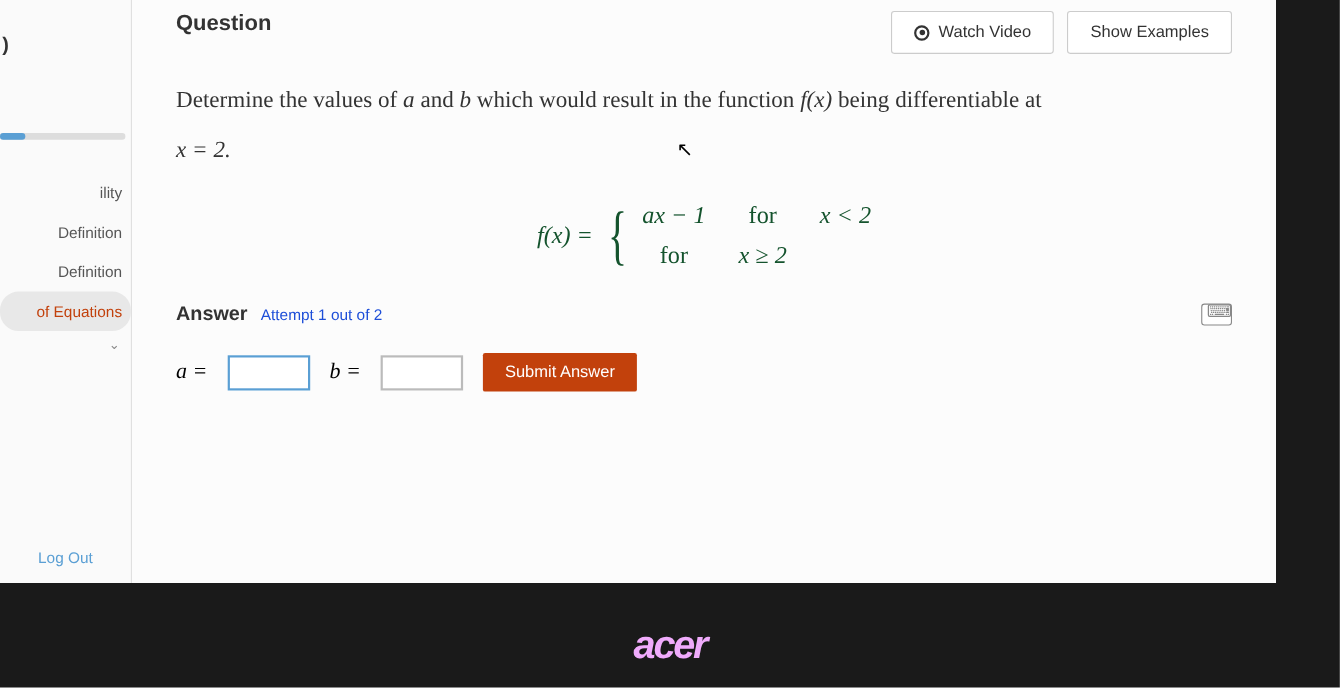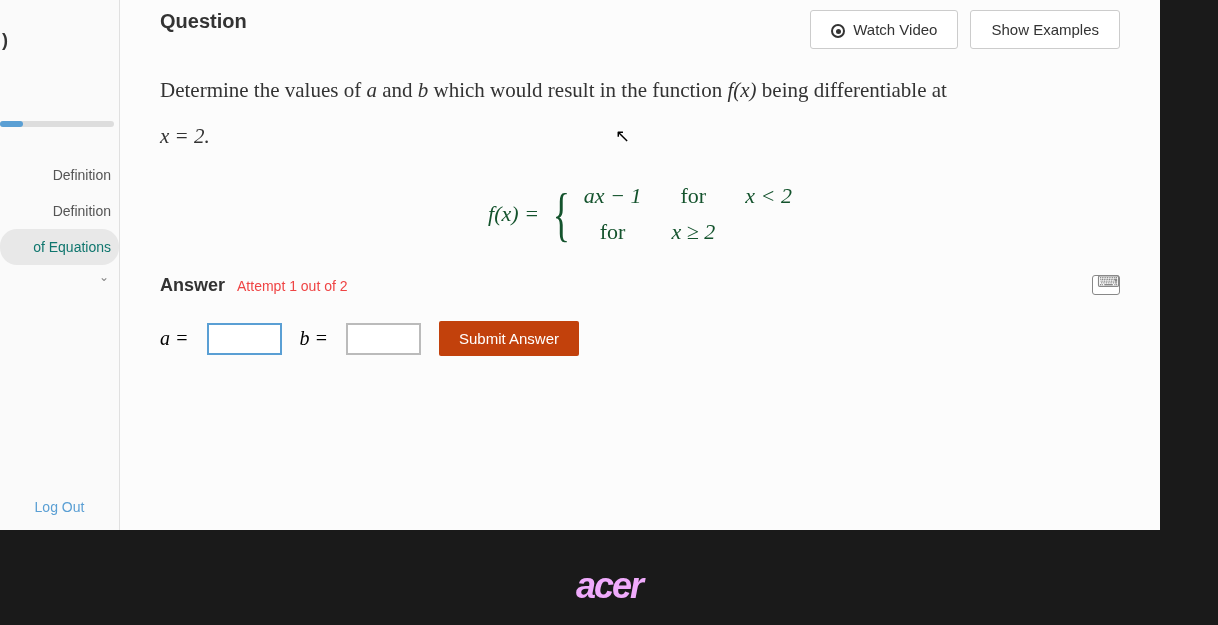--- a/index.html
+++ b/index.html
@@ -33,21 +33,21 @@
     }
     .sidebar-item {
       padding: 10px 8px;
       text-align: right;
       cursor: pointer;
       white-space: nowrap;
       overflow: hidden;
     }
     .sidebar-item.active {
       background: #e8e8e8;
-      color: #0f766e;
+      color: #c2410c;
       border-radius: 17px;
     }
     .sidebar-filler { flex: 1; }
     .progress-bar {
       height: 6px;
       background: #ddd;
       margin: 0 5px 30px 0px;
       position: relative;
       border-radius: 3px;
     }
@@ -94,21 +94,21 @@
     }
     .btn {
       font-family: -apple-system, BlinkMacSystemFont, 'Segoe UI', sans-serif;
       font-size: 15px;
       padding: 10px 20px;
       border: 1px solid #ccc;
       background: #fff;
       border-radius: 3px;
       cursor: pointer;
       display: flex;
-      align-items: flex-end;
+      align-items: center;
       gap: 8px;
       color: #333;
     }
     .record-icon {
       width: 14px;
       height: 14px;
       border: 2px solid #333;
       border-radius: 50%;
       display: inline-flex;
       align-items: center;
@@ -150,38 +150,38 @@
       display: grid;
       grid-template-columns: auto auto auto;
       column-gap: 30px;
       row-gap: 10px;
       text-align: center;
     }
     .cases .col { white-space: nowrap; }
     .answer-section {
       margin-top: 30px;
       display: flex;
-      align-items: flex-start;
+      align-items: flex-end;
       justify-content: space-between;
     }
     .answer-left {
       display: flex;
       align-items: baseline;
       gap: 12px;
     }
     .answer-label {
       font-family: -apple-system, BlinkMacSystemFont, 'Segoe UI', sans-serif;
       font-size: 18px;
       font-weight: 600;
       color: #333;
     }
     .attempt {
       font-family: -apple-system, BlinkMacSystemFont, 'Segoe UI', sans-serif;
       font-size: 14px;
-      color: #ef4444;
+      color: #1d4ed8;
     }
     .keyboard-icon {
       width: 28px;
       height: 20px;
       border: 1.5px solid #888;
       border-radius: 3px;
       position: relative;
       cursor: pointer;
       background:#fff;
     }
@@ -244,20 +244,21 @@
 </head>
 <body>
 
 <div class="screen">
   <div class="sidebar">
     <div class="sidebar-item" style="font-size:18px;font-weight:600;color:#333;text-align:left;padding-left:2px;">)</div>
     <div style="height:60px"></div>
     <div class="progress-bar">
         <div class="progress-fill"></div>
       </div>
+    <div class="sidebar-item"><span>ility</span></div>
     <div class="sidebar-item"><span>Definition</span></div>
     <div class="sidebar-item"><span>Definition</span></div>
     <div class="sidebar-item active"><span> of Equations</span></div>
     <div class="chevron">⌄</div>
     <div class="sidebar-filler"></div>
     <div class="logout">Log Out</div>
   </div>
 
   <div class="main">
     <div class="header-row">

